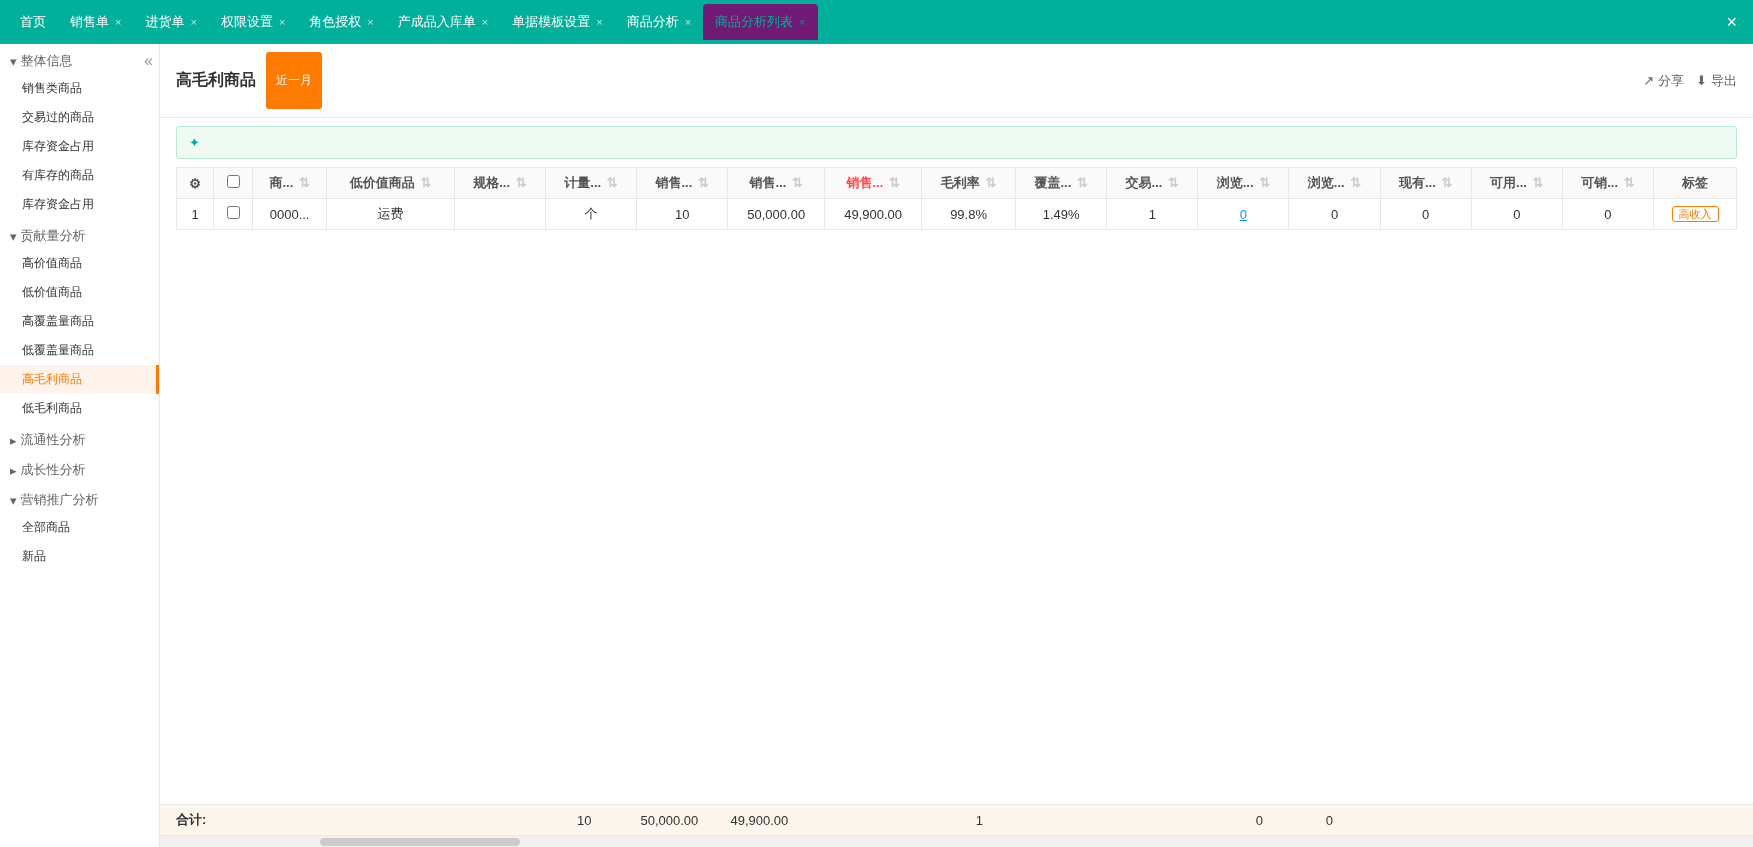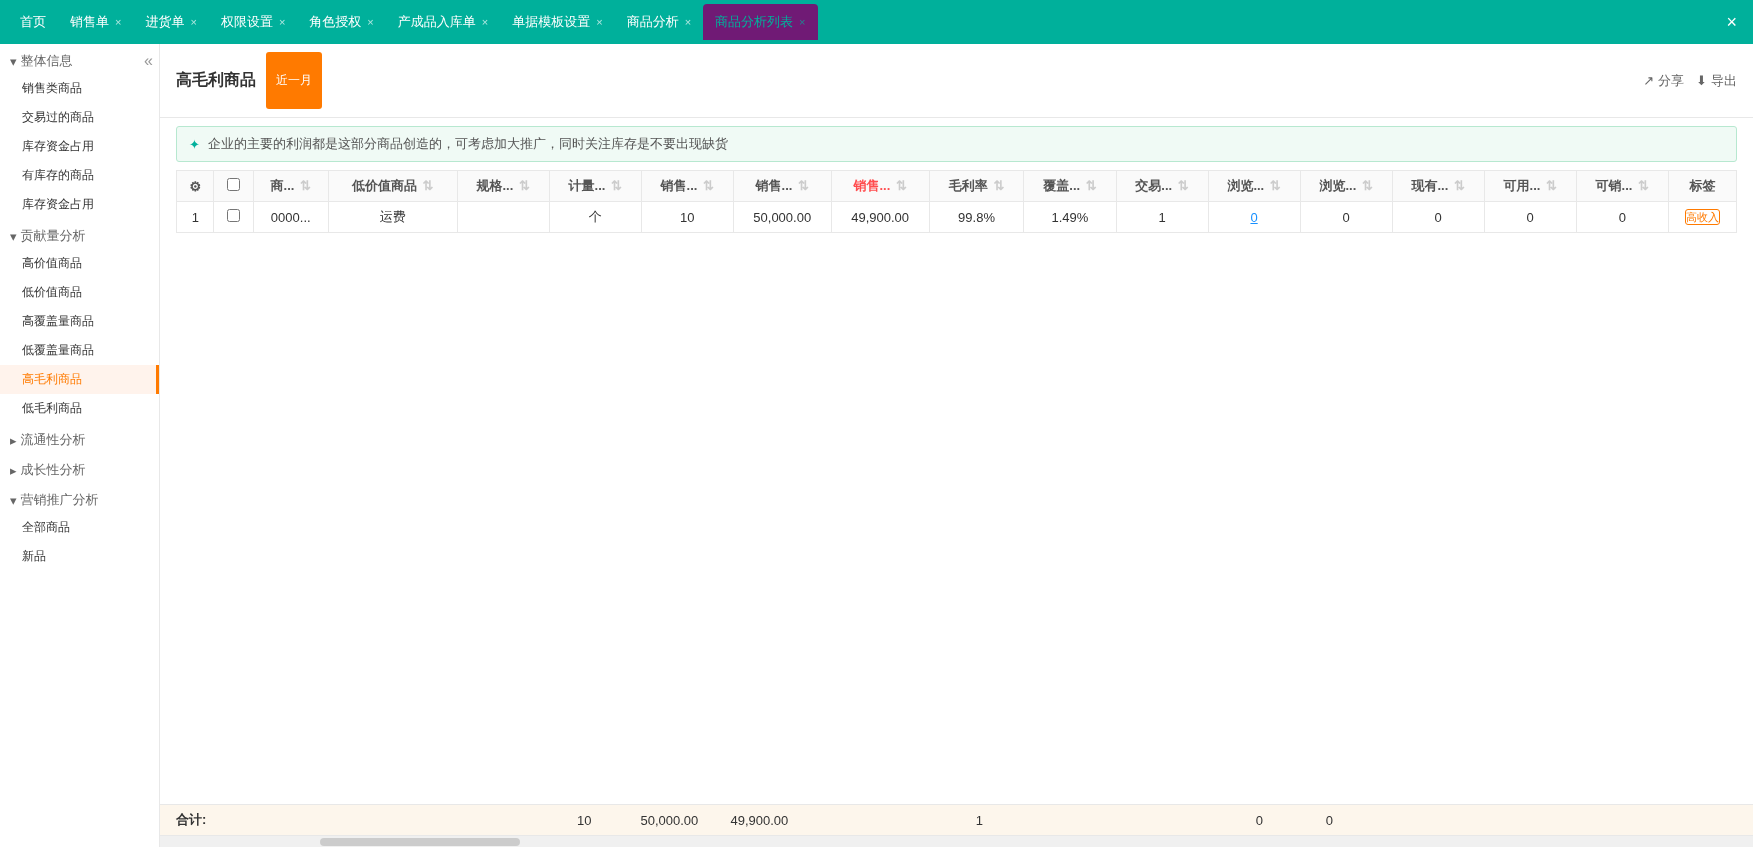--- a/index.html
+++ b/index.html
@@ -195,21 +195,21 @@
       padding: 6px 8px;
       text-align: center;
       color: #333;
       white-space: nowrap;
     }
     .tag-high-income {
       background: #fff;
       color: #ff7a00;
       border: 1px solid #ff7a00;
       border-radius: 3px;
-      padding: 1px 0;
+      padding: 1px 6px;
       font-size: 11px;
     }
     .link-blue { color: #1890ff; text-decoration: underline; cursor: pointer; }
 
     
     .footer-bar {
       display: flex;
       align-items: center;
       background: #fdf6ec;
       border-top: 1px solid #e8e8e8;
@@ -347,21 +347,20 @@
           </div>
           <div class="action-btn">
             <span>⬇</span>
             <span>导出</span>
           </div>
         </div>
       </div>
 
       <div class="info-bar">
         <span class="info-icon">✦</span>
-        <span>企业的主要的利润都是这部分商品创造的，可考虑加大推广，同时关注库存是不要出现缺货</span>
       </div>
 
       <div class="table-container">
         <table>
           <thead>
             <tr>
               <th>⚙</th>
               <th><input type="checkbox" style=""></th>
               <th>
                 <span>商...</span>

